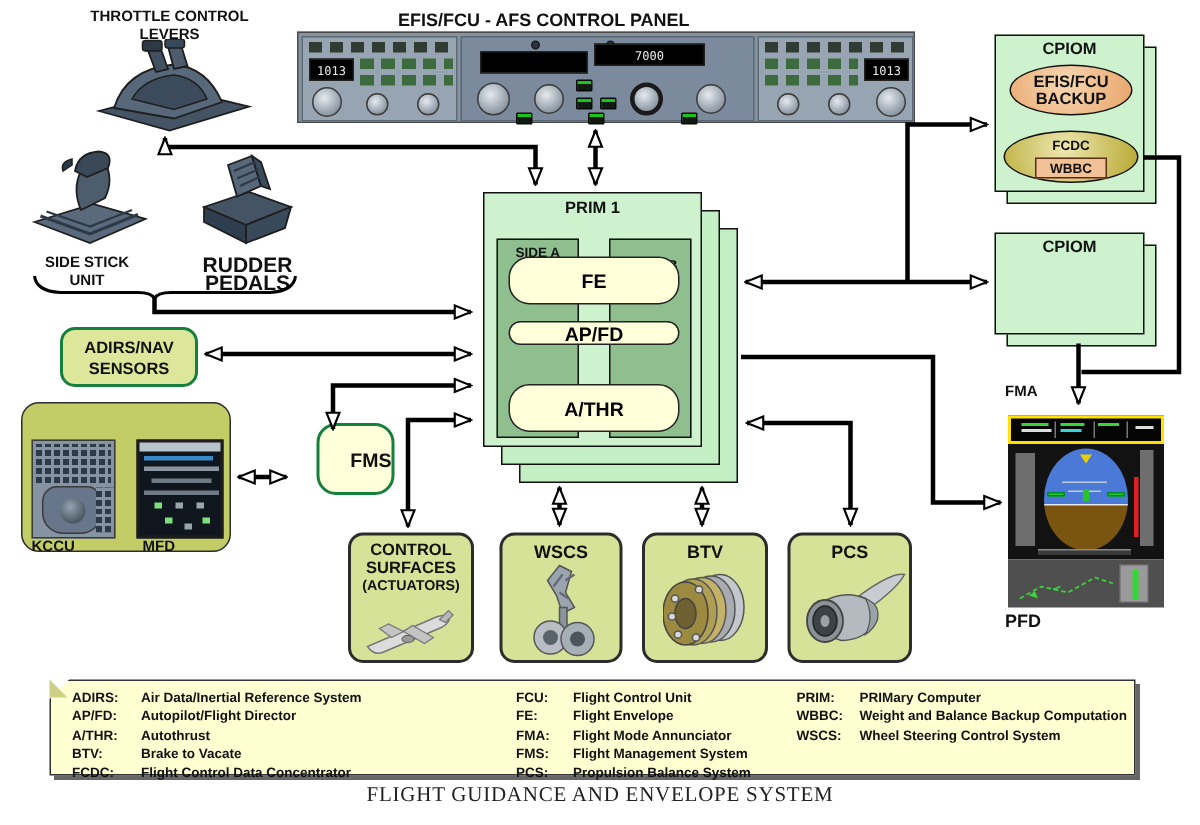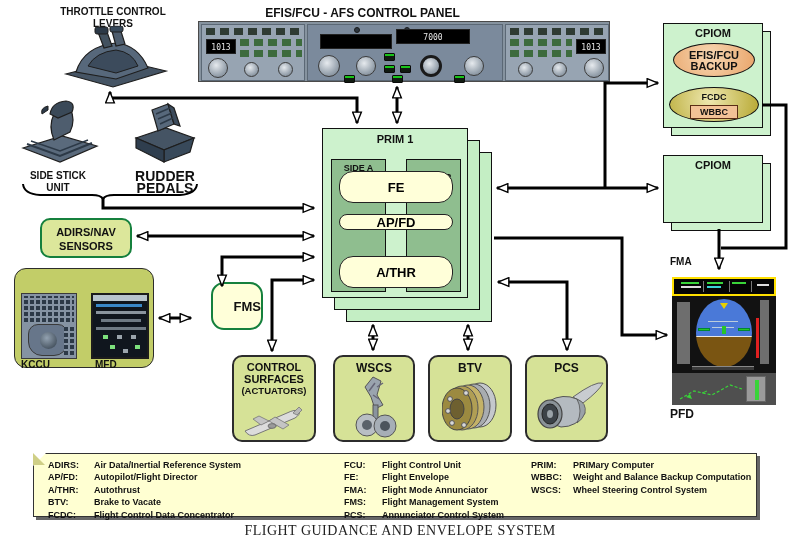--- a/index.html
+++ b/index.html
@@ -401,21 +401,21 @@
       <div class="lrow">
           <span class="labbr" style="width:38px;">FMA:</span>
           <span>Flight Mode Annunciator</span>
         </div>
       <div class="lrow">
           <span class="labbr" style="width:38px;">FMS:</span>
           <span>Flight Management System</span>
         </div>
       <div class="lrow">
           <span class="labbr" style="width:38px;">PCS:</span>
-          <span>Annunciator Control System</span>
+          <span>Propulsion Balance System</span>
         </div>
     </div>
     <div class="lcol" style="left:497px;">
       <div class="lrow">
           <span class="labbr" style="width:42px;">PRIM:</span>
           <span>PRIMary Computer</span>
         </div>
       <div class="lrow">
           <span class="labbr" style="width:42px;">WBBC:</span>
           <span>Weight and Balance Backup Computation</span>

